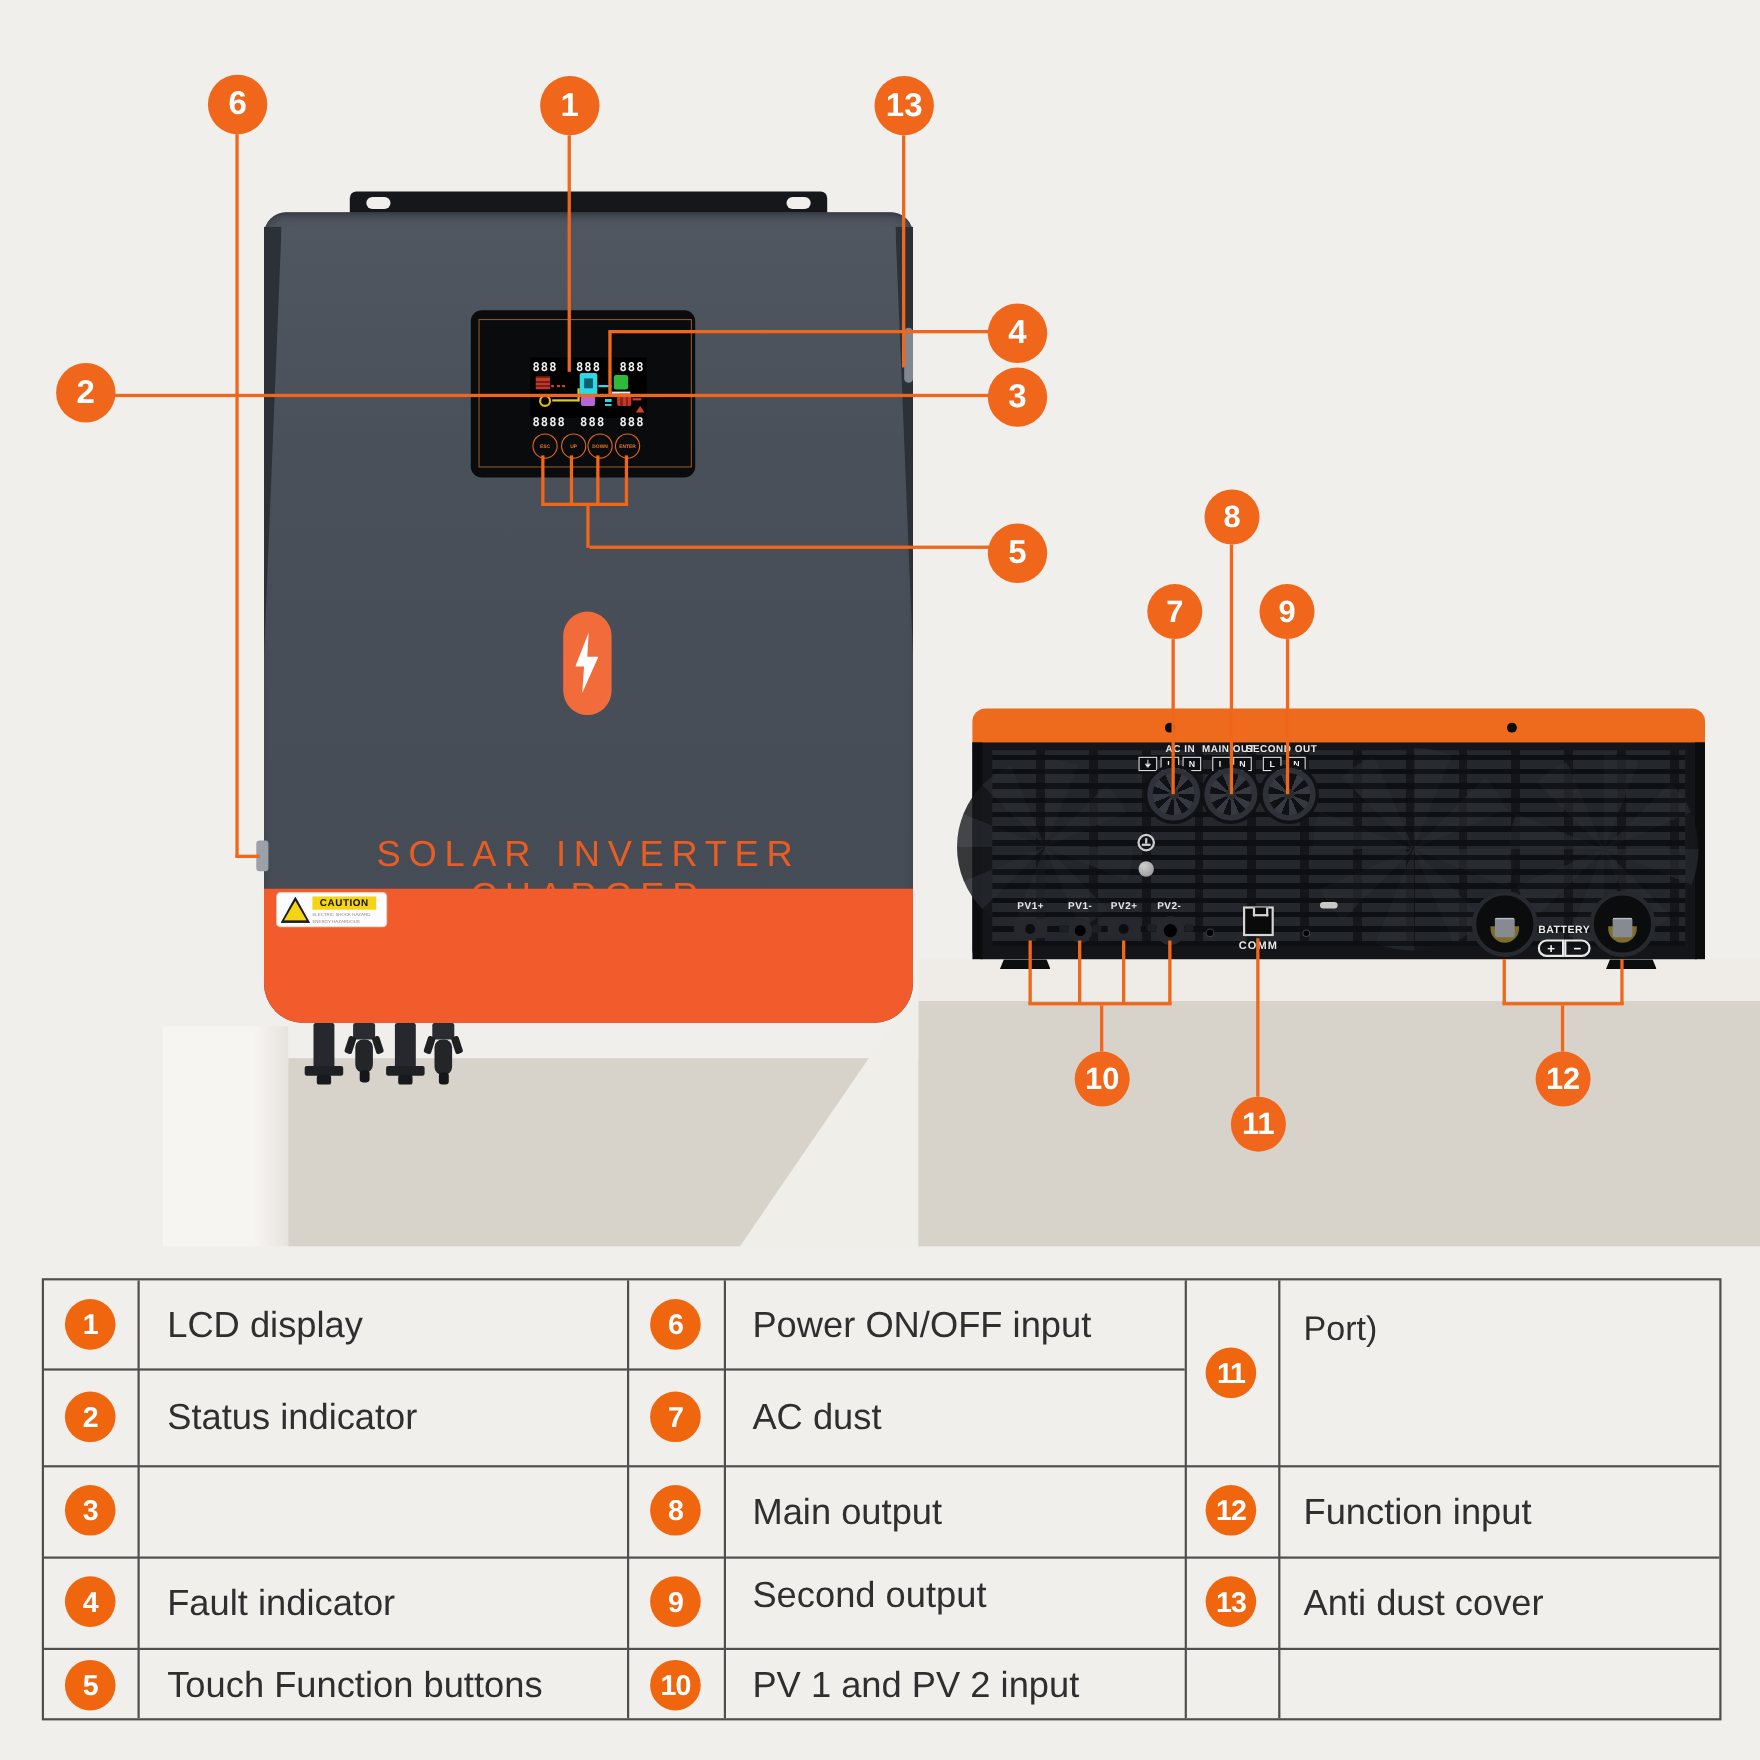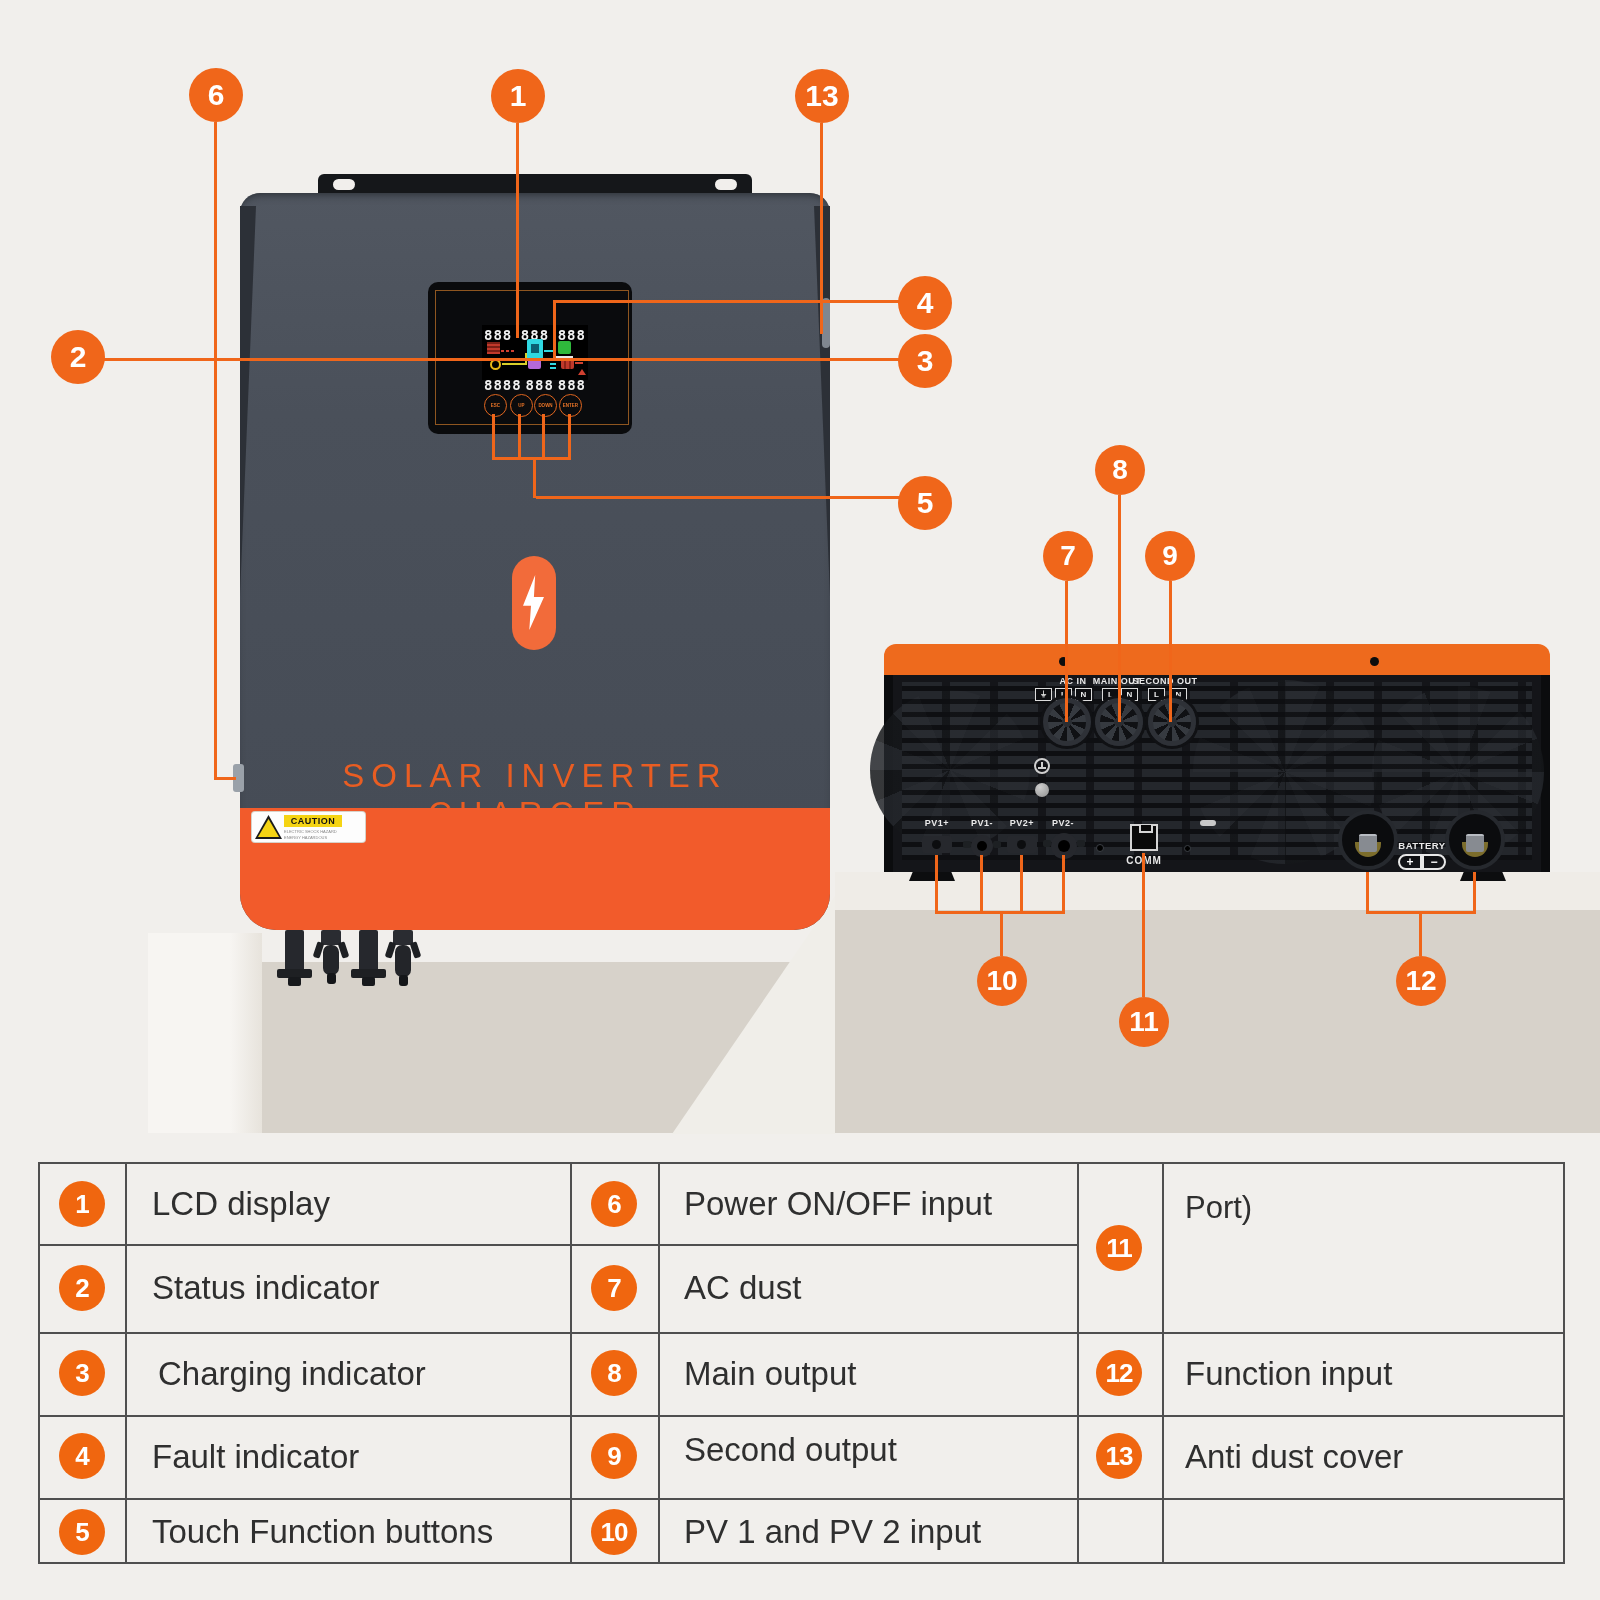--- a/index.html
+++ b/index.html
@@ -17,30 +17,30 @@
   .front-body{left:240px;top:193px;width:590px;height:737px;border-radius:20px 20px 36px 36px;
     background:linear-gradient(180deg,#515761 0,#4a505a 30%,#454b55 100%);
     box-shadow:inset 0 6px 10px -5px #262a30;}
   .chamfer-l{left:240px;top:206px;width:16px;height:390px;background:#2c3037;clip-path:polygon(0 0,100% 0,0 100%);}
   .chamfer-r{left:814px;top:206px;width:16px;height:390px;background:#2c3037;clip-path:polygon(0 0,100% 0,100% 100%);}
   .dust-slot{left:822px;top:298px;width:8px;height:50px;background:#808790;border-radius:4px;}
   .power-switch{left:233px;top:764px;width:11px;height:28px;background:#9aa1a9;border-radius:3px;}
   .lcd-panel{left:428px;top:282px;width:204px;height:152px;background:#0a0b0d;border-radius:10px;}
   .lcd-border{left:435px;top:290px;width:192px;height:133px;border:1px solid #8f5620;}
   .screen{left:482px;top:325px;width:106px;height:55px;background:#000;}
-  .seg{position:absolute;font-family:"DejaVu Sans Mono",monospace;font-weight:bold;color:#f2f2f2;font-size:14px;letter-spacing:1px;}
+  .seg{position:absolute;font-family:"DejaVu Sans Mono",monospace;font-weight:bold;color:#f2f2f2;font-size:11px;letter-spacing:1px;}
   .segrow{position:absolute;left:2px;width:102px;height:13px;display:flex;justify-content:space-between;}
   .btn{position:absolute;width:21px;height:21px;border:1px solid #e0661f;border-radius:50%;color:#e87427;
        font-size:4.5px;font-weight:bold;display:flex;align-items:center;justify-content:center;top:394px;}
   .pill{left:512px;top:556px;width:44px;height:94px;background:#f26b3a;border-radius:22px;}
   .bolt{left:523px;top:575px;width:21px;height:55px;background:#fff;
         clip-path:polygon(58% 0,0 56%,38% 56%,30% 100%,100% 40%,52% 40%);}
   .front-title{left:280px;top:757px;width:510px;text-align:center;font-size:33px;letter-spacing:7px;color:#e95d22;}
   .orange-bottom{left:240px;top:808px;width:590px;height:122px;background:#f25b2b;border-radius:0 0 36px 36px;}
-  .caution{left:252px;top:812px;width:113px;height:30px;background:#fdfdfd;border-radius:3px;box-shadow:0 0 0 1px #d8d2c8;}
+  .caution{left:252px;top:812px;width:99px;height:30px;background:#fdfdfd;border-radius:3px;box-shadow:0 0 0 1px #d8d2c8;}
   .caut-tri-o{position:absolute;left:3px;top:3px;width:27px;height:24px;background:#1a1a1a;clip-path:polygon(50% 0,100% 100%,0 100%);}
   .caut-tri-i{position:absolute;left:6px;top:7px;width:21px;height:18px;background:#f5d414;clip-path:polygon(50% 0,100% 100%,0 100%);}
   .caut-band{position:absolute;left:32px;top:3px;width:58px;height:12px;background:#f5d414;color:#111;
              font-size:9px;font-weight:bold;text-align:center;line-height:12px;letter-spacing:.5px;}
   .caut-small{position:absolute;left:32px;width:60px;font-size:4px;color:#888;line-height:5px;}
   .connA-body{width:19px;height:42px;background:#26282d;border-radius:2px;top:930px;}
   .connA-bar{width:35px;height:9px;background:#1e2023;border-radius:2px;top:969px;}
   .connA-stub{width:13px;height:9px;background:#17191c;border-radius:2px;top:977px;}
   .connB-cap{width:20px;height:15px;background:#2a2c31;border-radius:2px;top:930px;}
   .connB-wing{width:7px;height:16px;background:#1e2023;border-radius:2px;top:942px;}
@@ -307,21 +307,20 @@
     <div class="th" style="left:0;top:80px;width:1037px;"></div>
     <div class="th" style="left:0;top:168px;width:100%;"></div>
     <div class="th" style="left:0;top:251px;width:100%;"></div>
     <div class="th" style="left:0;top:334px;width:100%;"></div>
 
     <div class="badge" style="left:19px;top:17px;">1</div>
     <div class="cellText" style="left:112px;top:0;height:80px;">LCD display</div>
     <div class="badge" style="left:19px;top:101px;">2</div>
     <div class="cellText" style="left:112px;top:80px;height:88px;">Status indicator</div>
     <div class="badge" style="left:19px;top:186px;">3</div>
-    <div class="cellText" style="left:118px;top:168px;height:83px;">Charging indicator</div>
     <div class="badge" style="left:19px;top:269px;">4</div>
     <div class="cellText" style="left:112px;top:251px;height:83px;">Fault indicator</div>
     <div class="badge" style="left:19px;top:345px;">5</div>
     <div class="cellText" style="left:112px;top:334px;height:68px;">Touch Function buttons</div>
 
     <div class="badge" style="left:551px;top:17px;">6</div>
     <div class="cellText" style="left:644px;top:0;height:80px;">Power ON/OFF input</div>
     <div class="badge" style="left:551px;top:101px;">7</div>
     <div class="cellText" style="left:644px;top:80px;height:88px;">AC dust</div>
     <div class="badge" style="left:551px;top:186px;">8</div>

